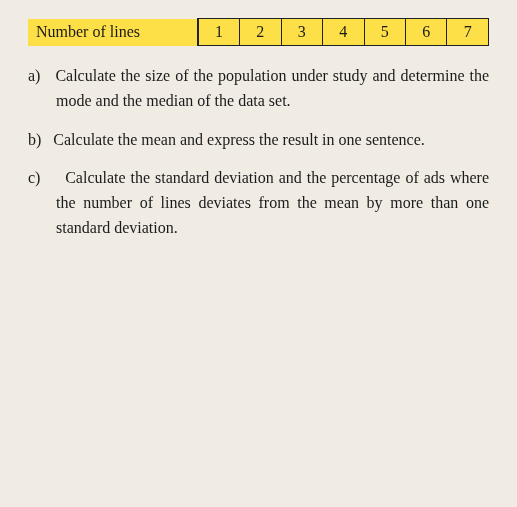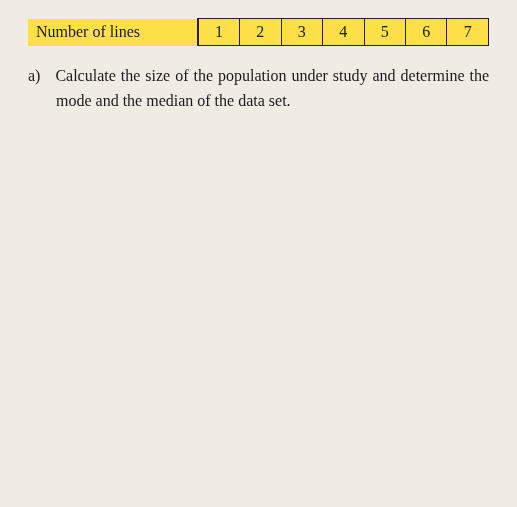--- a/index.html
+++ b/index.html
@@ -98,14 +98,24 @@
   </table>
 </div>
 
 <div class="questions">
   <div class="question question-indent">
     <span class="question-label">a)</span>
     <span>&nbsp;</span>
     <span class="question-text">Calculate the size of the population under study and determine the mode and the median of the data set.</span>
   </div>
 
+  <div class="question question-indent">
+    <span class="question-label">b)</span>
+    <span>&nbsp;</span>
+    <span class="question-text">Calculate the mean and express the result in one sentence.</span>
+  </div>
 
+  <div class="question question-indent">
+    <span class="question-label">c)</span>
+    <span>&nbsp;&nbsp;&nbsp;</span>
+    <span class="question-text">Calculate the standard deviation and the percentage of ads where the number of lines deviates from the mean by more than one standard deviation.</span>
+  </div>
 </div>
 
 </body></html>

